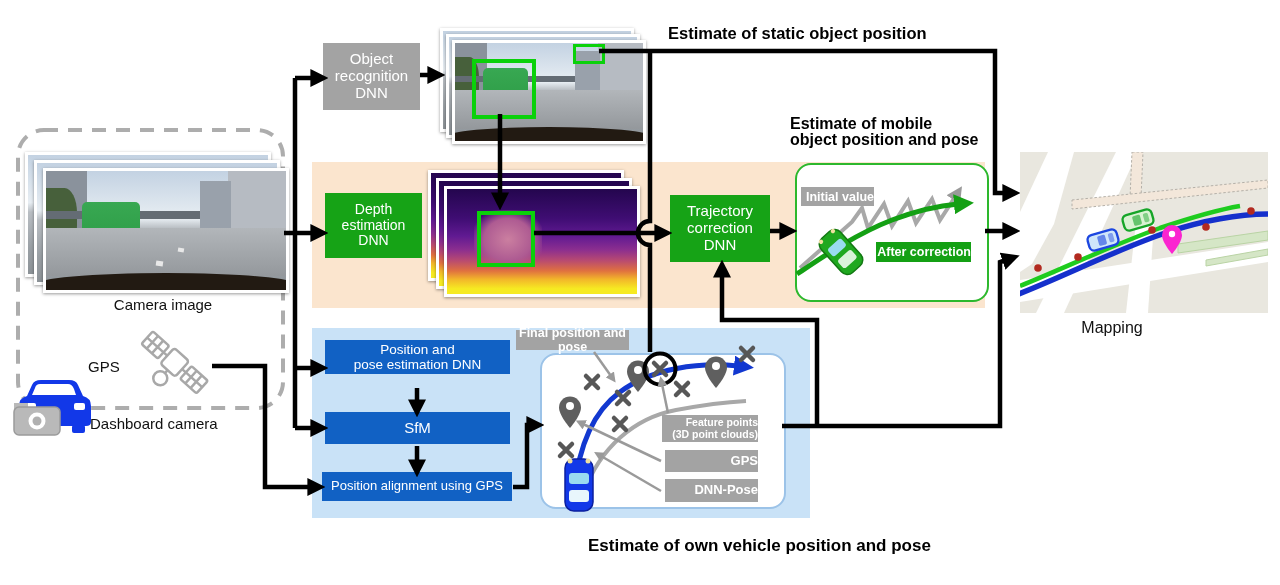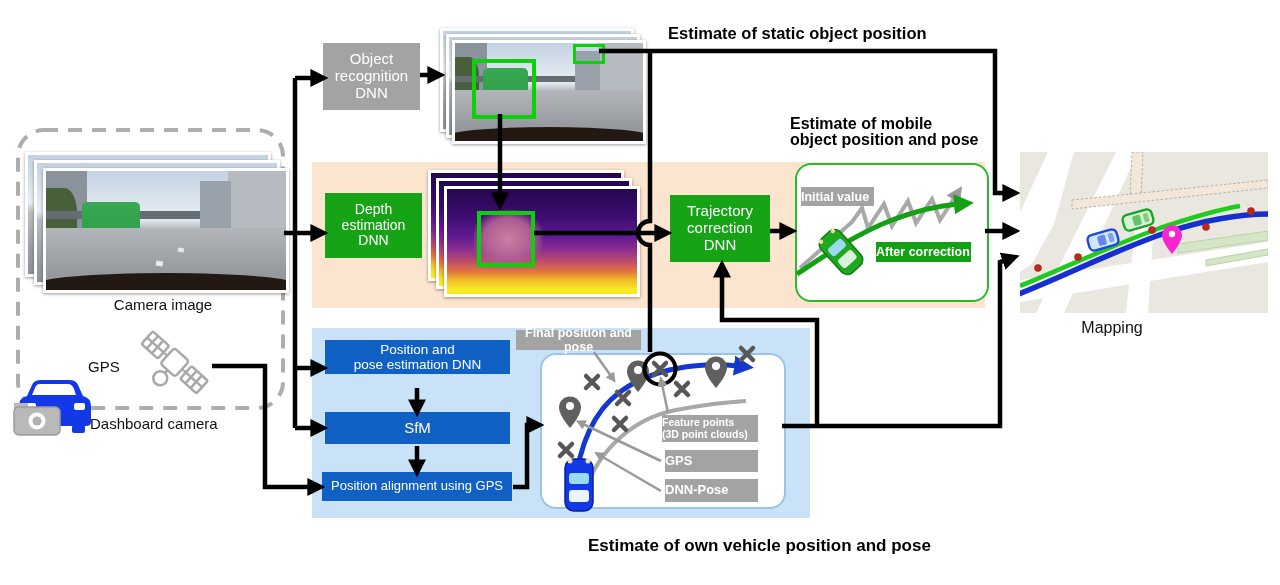--- a/index.html
+++ b/index.html
@@ -28,21 +28,21 @@
   .street .lane1{left:46%;bottom:20%;width:3%;height:4%;transform:rotate(8deg)}
   .street .lane2{left:55%;bottom:32%;width:2.5%;height:3%;transform:rotate(10deg)}
   .street .dash{position:absolute;left:-5%;right:-5%;bottom:-6%;height:20%;background:#221a12;border-radius:50% 50% 0 0}
   .depthimg{background:linear-gradient(180deg,#24064e 0%,#3f0d73 28%,#611a92 45%,#8c2f8f 58%,#b84a71 68%,#e0713f 78%,#f2b62a 86%,#f6ea22 95%)}
   .depthimg .blob{position:absolute;left:14%;top:20%;width:36%;height:56%;
       background:radial-gradient(ellipse at center,#cb7fa0 0%,#ae5b92 50%,rgba(110,35,125,0) 78%)}
   .bb{position:absolute;border:4px solid #0ad10a;z-index:12}
   .bb.thin{border-width:3px}
   .box{position:absolute;z-index:20;display:flex;flex-direction:column;align-items:center;justify-content:center;
        color:#fff;text-align:center;font-weight:normal;line-height:1.12}
-  .tag{position:absolute;z-index:60;display:flex;flex-direction:column;align-items:flex-start;justify-content:center;
+  .tag{position:absolute;z-index:60;display:flex;flex-direction:column;align-items:flex-end;justify-content:center;
        color:#fff;background:#a3a3a3;font-weight:bold;text-align:center;line-height:1.12}
   .tag.green{background:#14a014}
   .title{position:absolute;z-index:60;color:#000;font-weight:bold;white-space:nowrap}
   .cap{position:absolute;z-index:60;color:#111;white-space:nowrap}
 </style>
 </head>
 <body>
 
 <div id="stage">
 
@@ -136,21 +136,21 @@
   <div class="box" style="left:322px;top:472px;width:190px;height:29px;background:#1161c4;font-size:13px">
     <div>Position alignment using GPS</div>
   </div>
 
   <div class="tag" style="left:801px;top:187px;width:73px;height:19px;font-size:12.5px">
       <div>Initial value</div>
     </div>
   <div class="tag green" style="left:876px;top:242px;width:95px;height:20px;font-size:12.5px">
       <div>After correction</div>
     </div>
-  <div class="tag" style="left:516px;top:330px;width:125px;height:20px;font-size:12.5px">
+  <div class="tag" style="left:516px;top:330px;width:113px;height:20px;font-size:12.5px">
       <div>Final position and pose</div>
     </div>
   <div class="tag" style="left:662px;top:415px;width:96px;height:27px;font-size:10.5px">
     <div>Feature points</div>
     <div>(3D point clouds)</div>
   </div>
   <div class="tag" style="left:665px;top:450px;width:93px;height:22px;font-size:13px">
       <div>GPS</div>
     </div>
   <div class="tag" style="left:665px;top:479px;width:93px;height:23px;font-size:13px">

